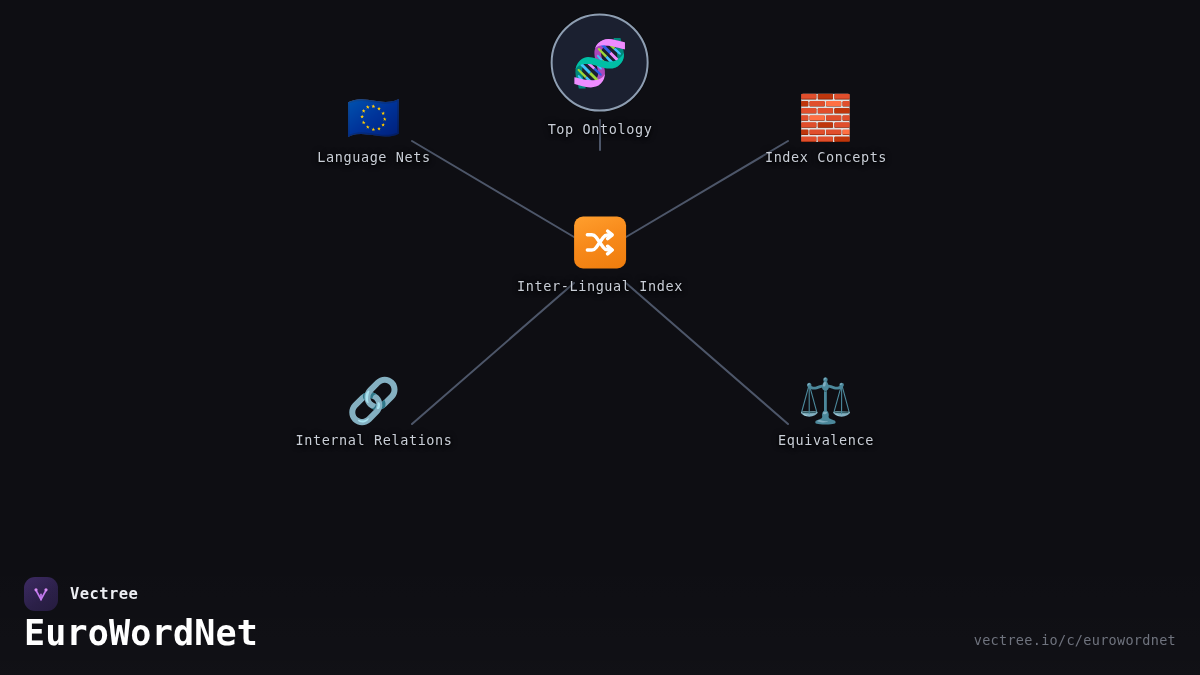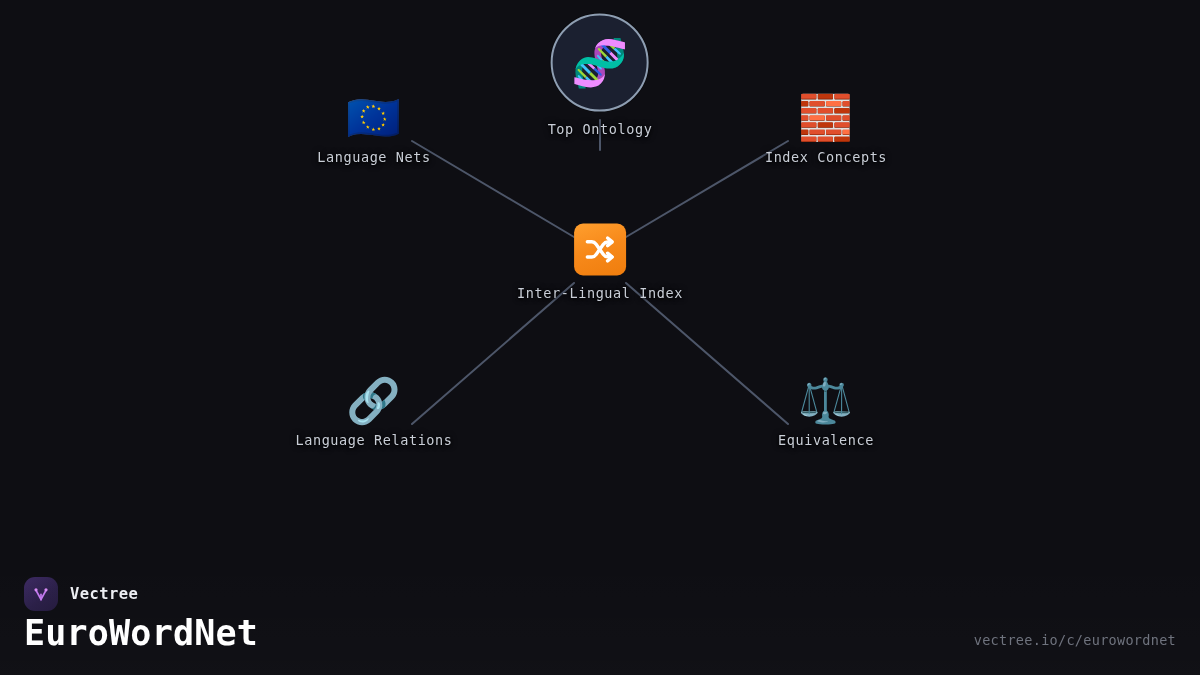--- a/index.html
+++ b/index.html
@@ -154,37 +154,37 @@
   <div class="node" style="left:374px; top:128px;">
     <div class="node-ico plain">🇪🇺</div>
     <div class="node-label">Language Nets</div>
   </div>
 
   <div class="node" style="left:826px; top:128px;">
     <div class="node-ico plain">🧱</div>
     <div class="node-label">Index Concepts</div>
   </div>
 
-  <div class="node center" style="left:600px; top:262px;">
+  <div class="node center" style="left:600px; top:255px;">
     <div class="node-ico">
       <div class="tile-orange">
         <svg width="34" height="34" viewBox="0 0 24 24" fill="none" stroke="#ffffff" stroke-width="2.4" stroke-linecap="round" stroke-linejoin="round">
           <path d="M3 6.5h3.2c1.3 0 2.2.7 3 1.8l5 7c.8 1.1 1.7 1.8 3 1.8H20"></path>
           <path d="M3 17.3h3.2c1.3 0 2.2-.7 3-1.8l5-7c.8-1.1 1.7-1.8 3-1.8H20"></path>
           <polyline points="17.3,3.9 20.6,6.6 17.3,9.3"></polyline>
           <polyline points="17.3,14.6 20.6,17.3 17.3,20"></polyline>
         </svg>
       </div>
     </div>
     <div class="node-label">Inter-Lingual Index</div>
   </div>
 
   <div class="node" style="left:374px; top:411px;">
     <div class="node-ico plain">🔗</div>
-    <div class="node-label">Language Relations</div>
+    <div class="node-label">Internal Relations</div>
   </div>
 
   <div class="node" style="left:826px; top:411px;">
     <div class="node-ico plain">⚖️</div>
     <div class="node-label">Equivalence</div>
   </div>
 
   <div id="footer">
     <div id="brand-row">
       <div id="brand-logo">

